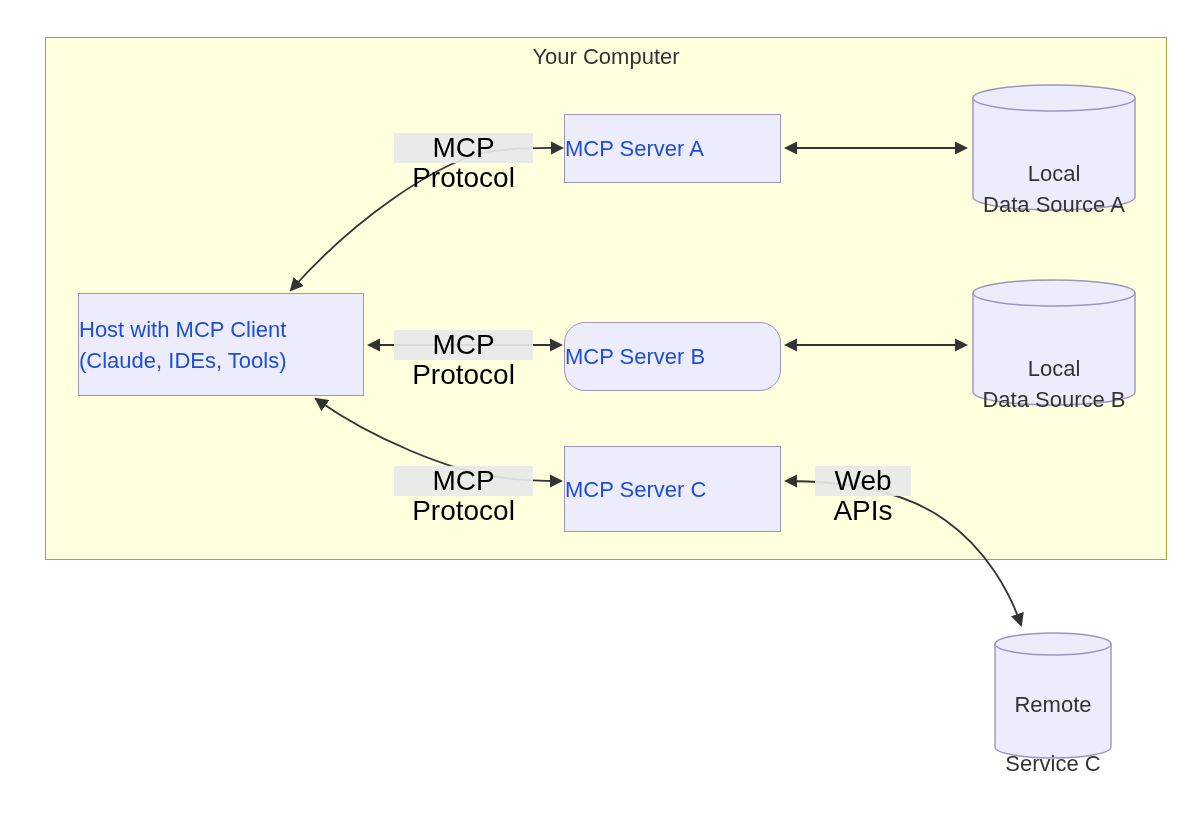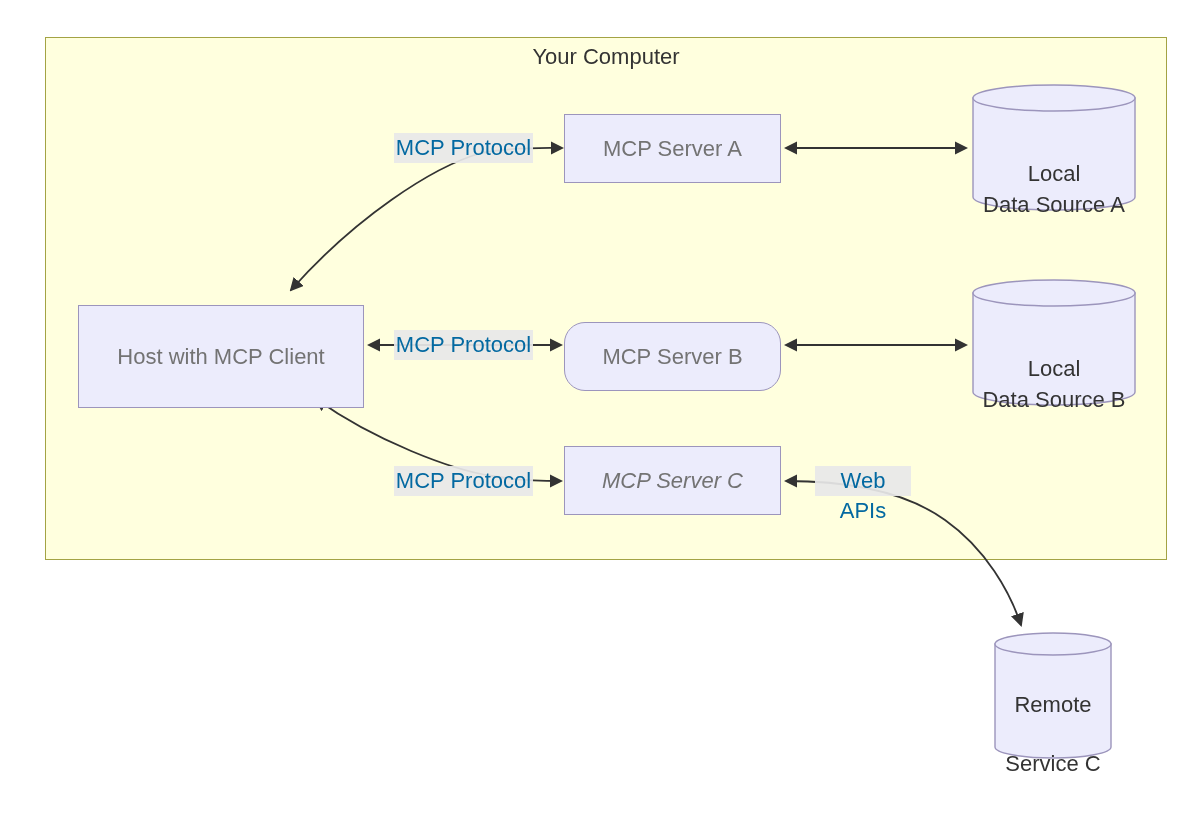--- a/index.html
+++ b/index.html
@@ -39,47 +39,47 @@
     top: 0;
     z-index: 1;
   }
   .node-rect {
     position: absolute;
     background: #ececfc;
     border: 1.4px solid #9c95bc;
     box-sizing: border-box;
     display: flex;
     flex-direction: column;
-    align-items: center;
+    align-items: flex-start;
     justify-content: center;
     font-size: 22px;
     line-height: 31px;
     text-align: center;
-    color: #737373;
+    color: #1d4ed8;
     z-index: 2;
   }
   .cyl-label {
     position: absolute;
     display: flex;
     flex-direction: column;
     align-items: center;
     justify-content: center;
     font-size: 22px;
     line-height: 31px;
     text-align: center;
     color: #333333;
     z-index: 2;
     margin-top: 27px;
   }
   .edge-label {
     position: absolute;
     background: rgba(232, 232, 232, 0.92);
-    font-size: 22px;
+    font-size: 28px;
     text-align: center;
-    color: #0369a1;
+    color: #000000;
     z-index: 3;
   }
 </style>
 </head>
 <body>
 
 <div id="canvas">
 
   <div class="cluster" style="left:45px; top:37px; width:1122px; height:523px;padding-left:45px;">
     <div class="cluster-title">Your Computer</div>
@@ -117,33 +117,34 @@
         <path d="M 973 293 V 392 A 81 13 0 0 0 1135 392 V 293 Z"></path>
         <ellipse cx="1054" cy="293" rx="81" ry="13"></ellipse>
       </g>
       <g>
         <path d="M 995 644 V 747 A 58 11 0 0 0 1111 747 V 644 Z"></path>
         <ellipse cx="1053" cy="644" rx="58" ry="11"></ellipse>
       </g>
     </g>
   </svg>
 
-  <div class="node-rect" style="left:78px; top:305px; width:286px; height:103px;">
+  <div class="node-rect" style="left:78px; top:293px; width:286px; height:103px;">
     <span>Host with MCP Client</span>
+    <span>(Claude, IDEs, Tools)</span>
   </div>
 
   <div class="node-rect" style="left:564px; top:114px; width:217px; height:69px;">
     <span>MCP Server A</span>
   </div>
 
   <div class="node-rect" style="left:564px; top:322px; width:217px; height:69px;border-radius:21px;">
     <span>MCP Server B</span>
   </div>
 
-  <div class="node-rect" style="left:564px; top:446px; width:217px; height:69px;font-style:italic;">
+  <div class="node-rect" style="left:564px; top:446px; width:217px; height:86px;">
     <span>MCP Server C</span>
   </div>
 
   <div class="cyl-label" style="left:973px; top:131px; width:162px; height:62px;">
     <span>Local</span>
     <span>Data Source A</span>
   </div>
 
   <div class="cyl-label" style="left:973px; top:326px; width:162px; height:62px;">
     <span>Local</span>

